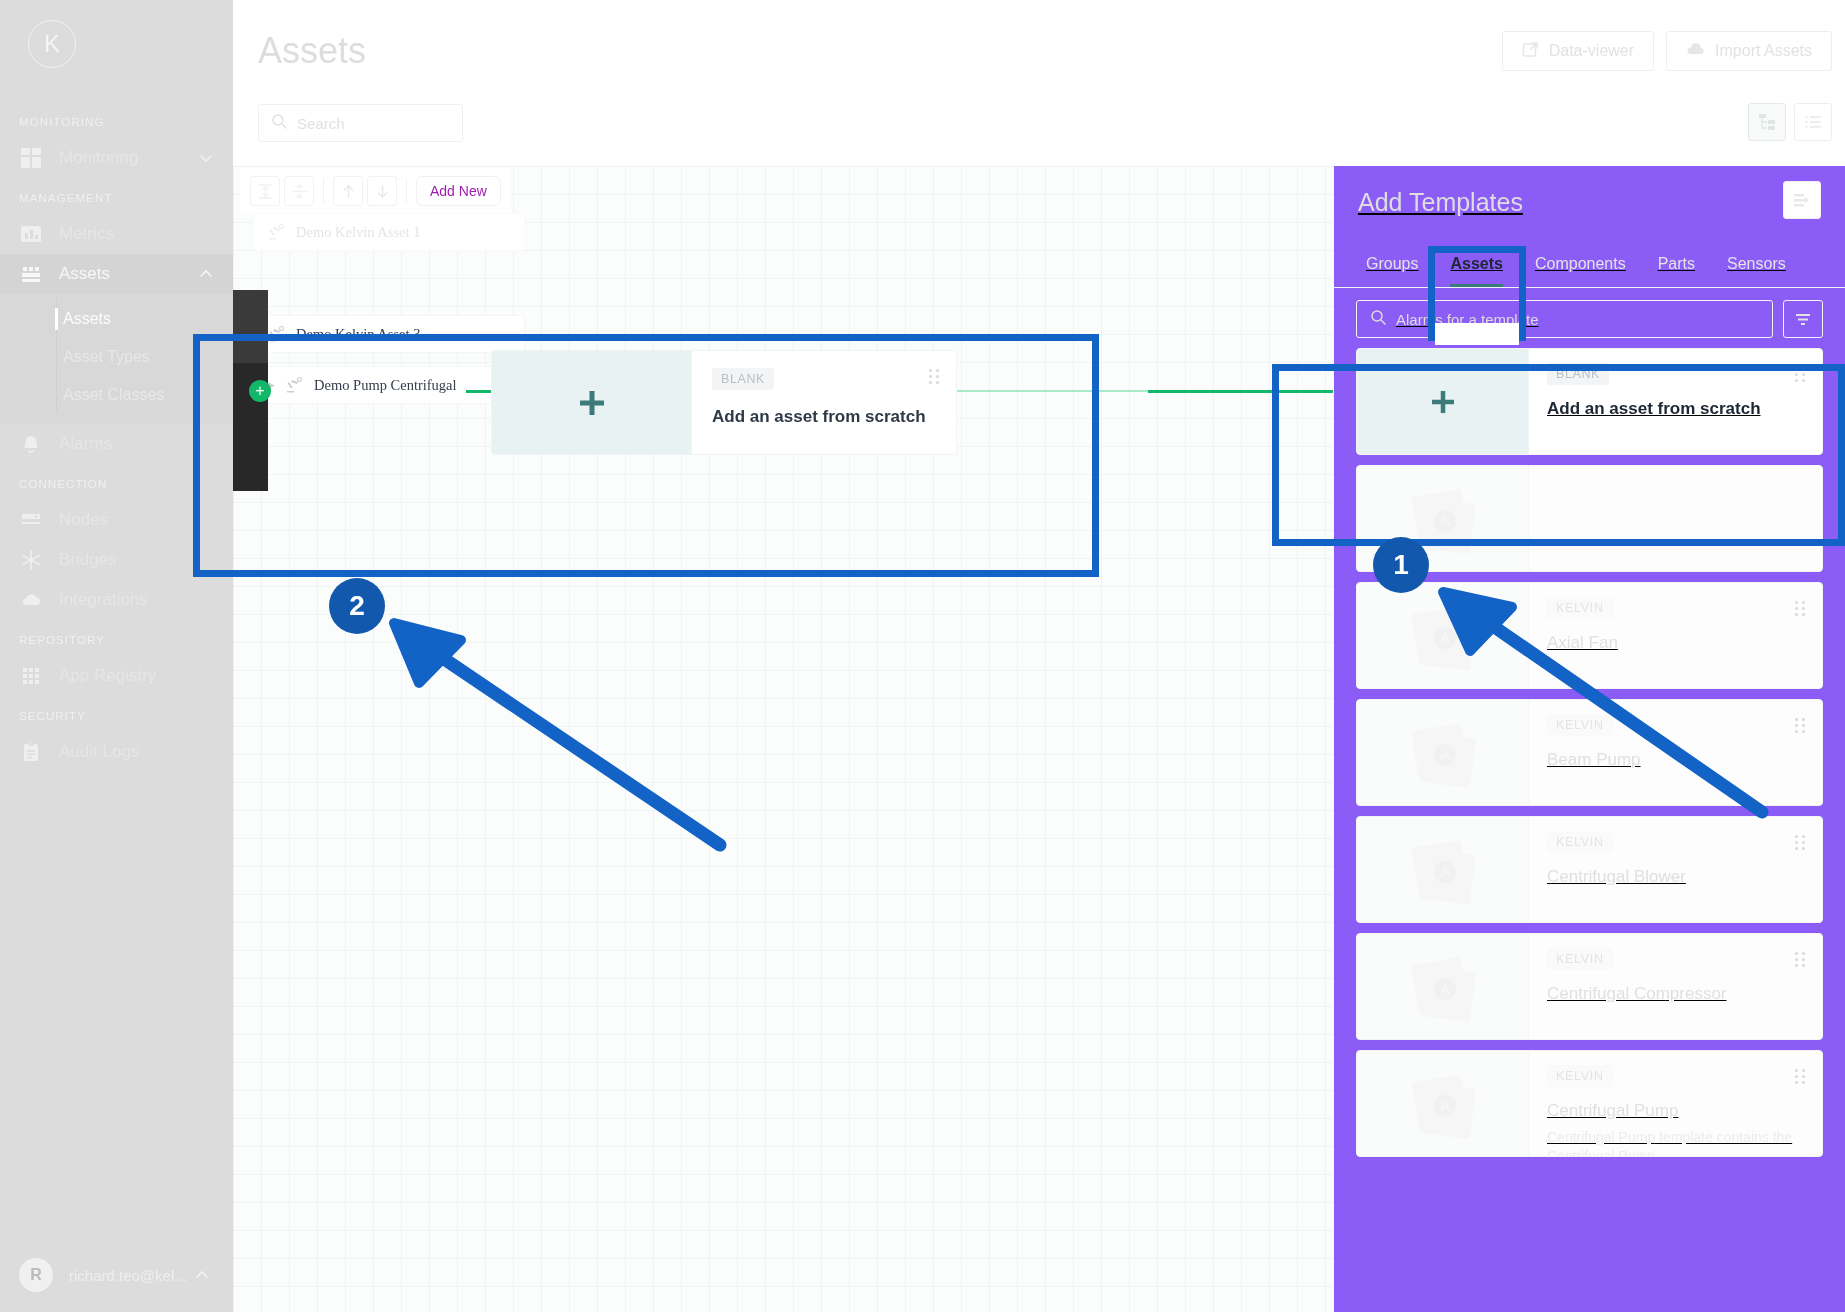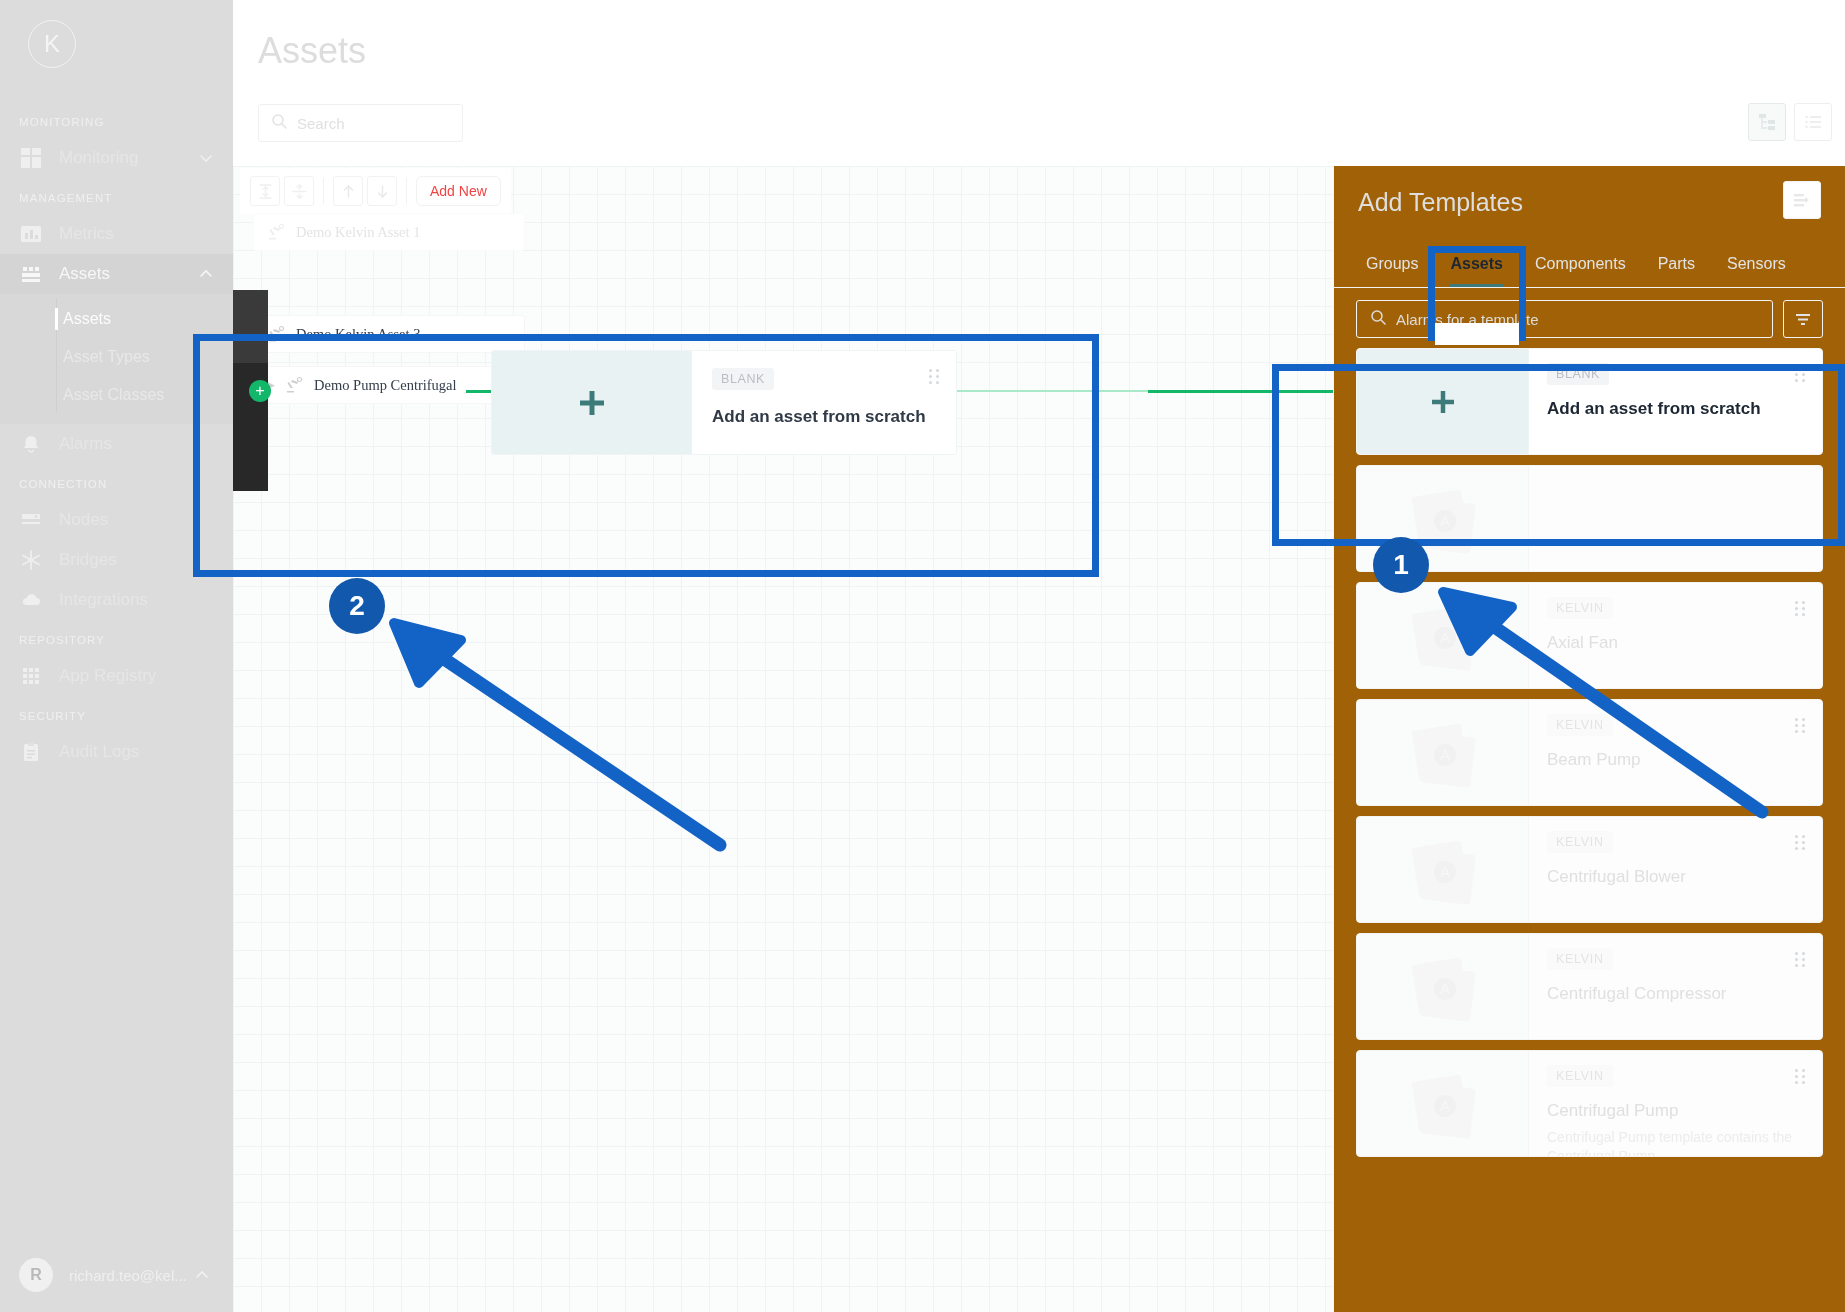--- a/index.html
+++ b/index.html
@@ -124,21 +124,21 @@
     display: flex; align-items: center; padding: 0 10px; gap: 4px;
   }
   .tb-btn {
     width: 30px; height: 30px; border: 1px solid #f2f2f2; border-radius: 3px;
     display: flex; align-items: center; justify-content: center;
     background: #fff; cursor: pointer;
   }
   .tb-div { width: 1px; height: 26px; background: #f2f2f2; margin: 0 5px; }
   .tb-addnew {
     height: 30px; padding: 0 13px; border: 1px solid #f1f1f1; border-radius: 6px;
-    color: #ef4444; font-size: 14px; display: flex; align-items: center;
+    color: #a21caf; font-size: 14px; display: flex; align-items: center;
     background: #fff; cursor: pointer;
   }
   .node {
     position: absolute; height: 38px; background: #fff;
     border: 1px solid #f6f6f6; border-radius: 3px;
     display: flex; align-items: center; font-size: 14.5px;
     box-shadow: 0 0 0 0 rgba(0,0,0,0);
     cursor: pointer;
     font-family: Liberation Serif, serif;
   }
@@ -181,22 +181,23 @@
   }
   .dark-strip {
     position: absolute; left: 0; width: 35px; background: #3a3a3a; z-index: 2;
   }
   .dark-strip.b2 { background: #282828; }
 
   
   .tpl-panel {
     position: absolute; left: 1100px; top: 166px;
     width: 512px; height: 1146px;
-    background: #a16207; border-left: 1px solid #f4f4f4;
+    background: #8b5cf6; border-left: 1px solid #f4f4f4;
     overflow: hidden;
+    text-decoration: underline;
   }
   .tpl-header {
     position: relative; padding: 22px 24px 0 24px; height: 74px;
   }
   .tpl-title { font-size: 25px; color: #dedede; font-weight: 400; }
   .tpl-collapse {
     position: absolute; right: 24px; top: 15px;
     width: 38px; height: 38px; border: 1px solid #f3f3f3; border-radius: 3px;
     display: flex; align-items: center; justify-content: center;
     background: #fff; cursor: pointer;
@@ -423,20 +424,40 @@
             <path d="M4 11l5-5 5 5" stroke="#f2f2f2" stroke-width="1.6" fill="none" stroke-linecap="round"></path>
           </svg>
       </span>
     </div>
   </div>
 
   <div class="main">
 
     <div class="page-title">Assets</div>
 
+    <div class="hdr-btns">
+      <div class="hdr-btn">
+        <span>
+          <svg width="17" height="17" viewBox="0 0 17 17">
+              <rect x="1.5" y="3" width="12" height="12" rx="1.4" stroke="#e6e6e6" stroke-width="1.4" fill="none"></rect>
+              <path d="M9.5 2h5.5v5.5" stroke="#e6e6e6" stroke-width="1.4" fill="none"></path>
+              <path d="M15 2L8.5 8.5" stroke="#e6e6e6" stroke-width="1.4" fill="none"></path>
+            </svg>
+        </span>
+        <span>Data-viewer</span>
+      </div>
+      <div class="hdr-btn">
+        <span>
+          <svg width="19" height="17" viewBox="0 0 19 17">
+              <path d="M4.5 13h10a3 3 0 00.2-6A4.6 4.6 0 005.1 6.4 3 3 0 004.5 13z" fill="#e6e6e6"></path>
+            </svg>
+        </span>
+        <span>Import Assets</span>
+      </div>
+    </div>
 
     <div class="searchbar">
       <span>
         <svg width="16" height="16" viewBox="0 0 16 16">
             <circle cx="7" cy="7" r="5" stroke="#e2e2e2" stroke-width="1.5" fill="none"></circle>
             <path d="M11 11l4 4" stroke="#e2e2e2" stroke-width="1.5" stroke-linecap="round"></path>
           </svg>
       </span>
       <span class="ph">Search</span>
     </div>

